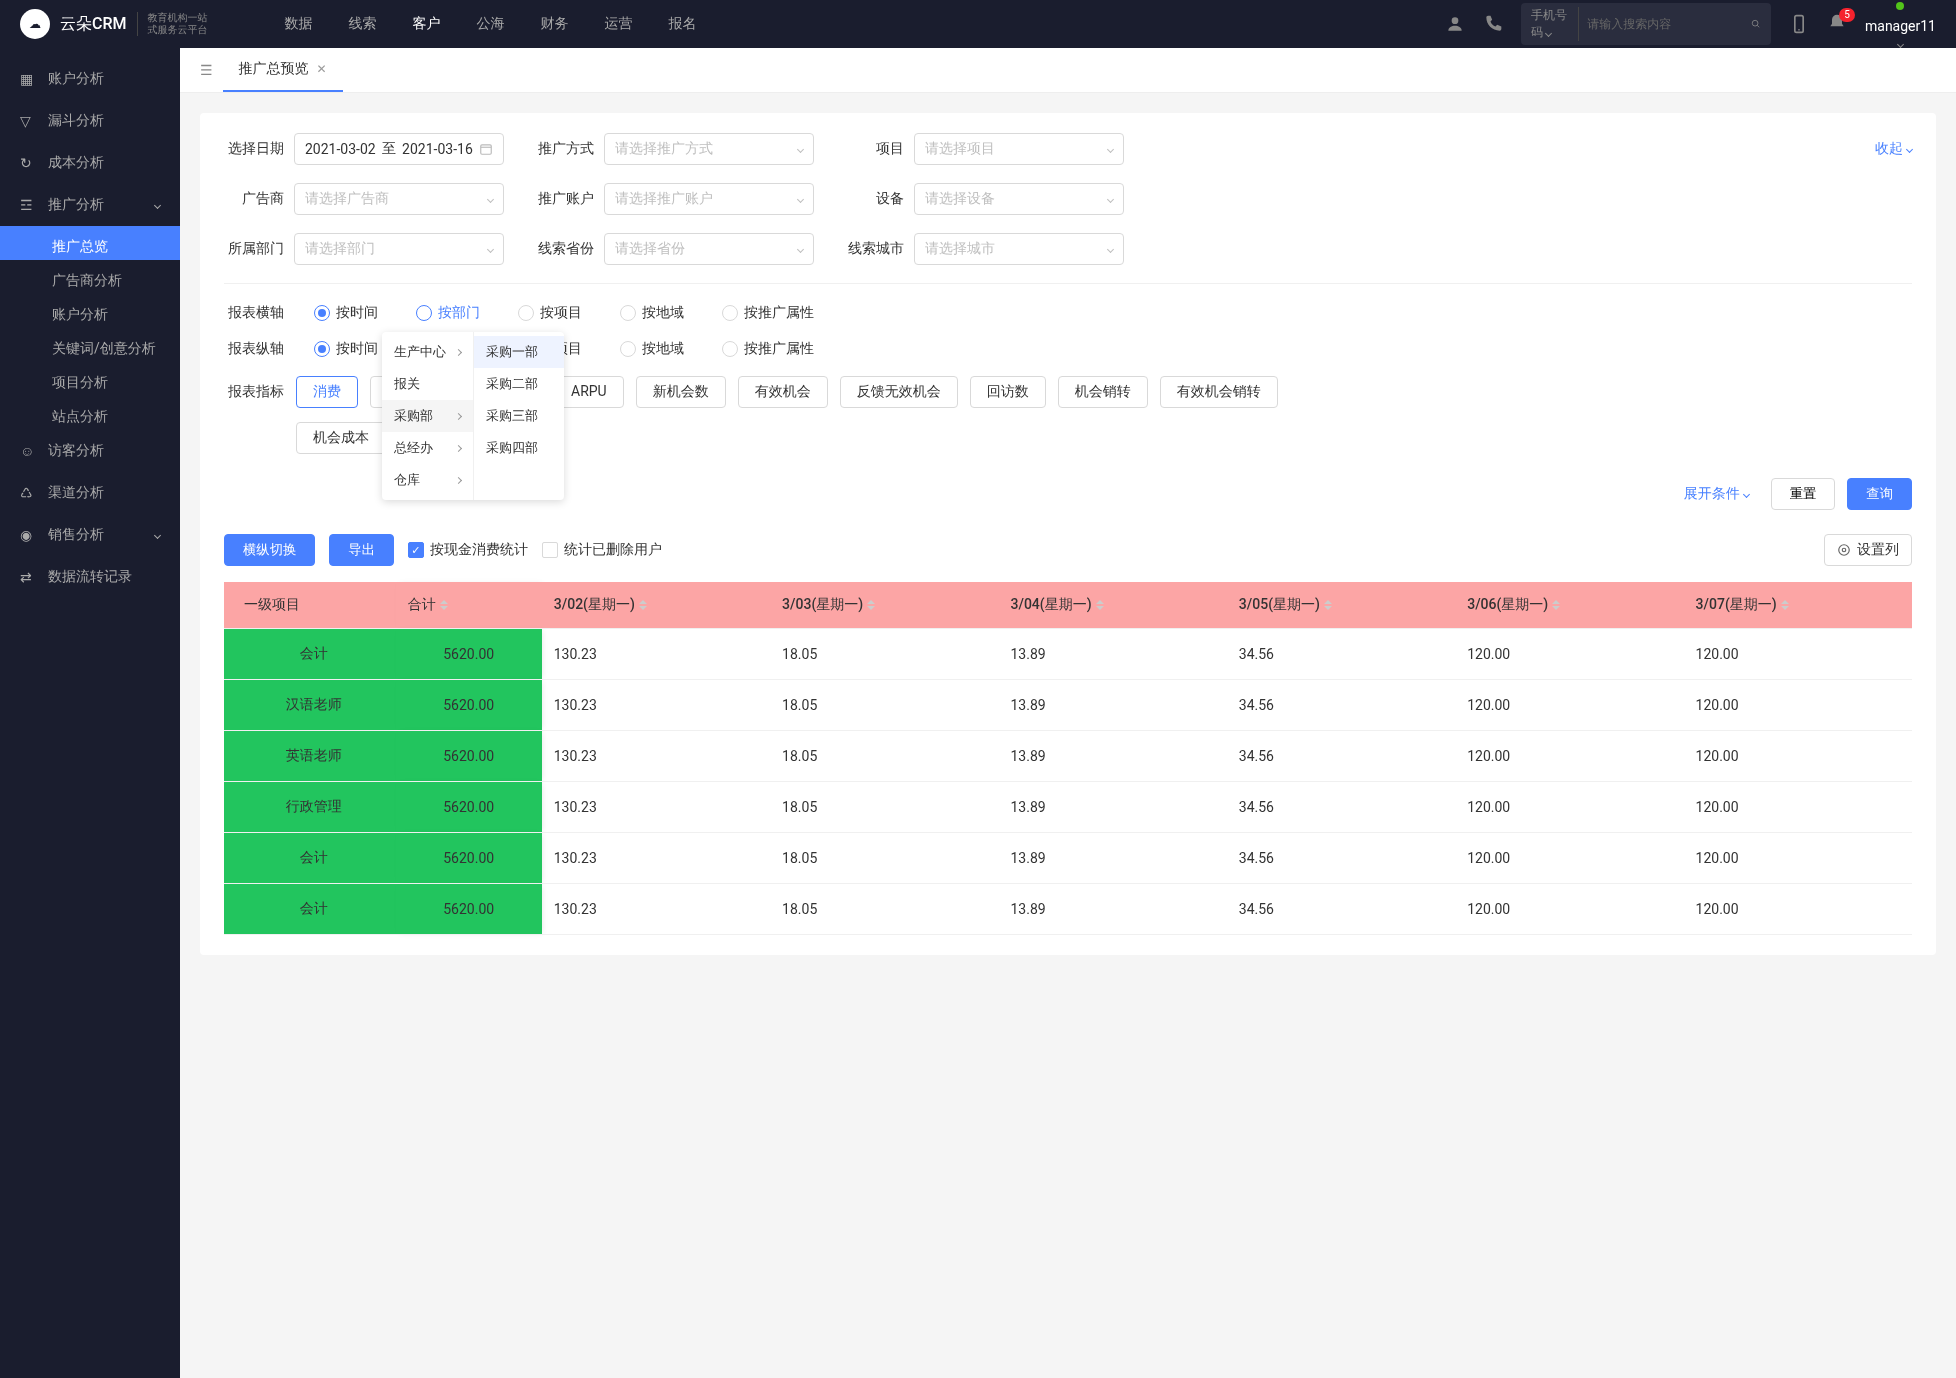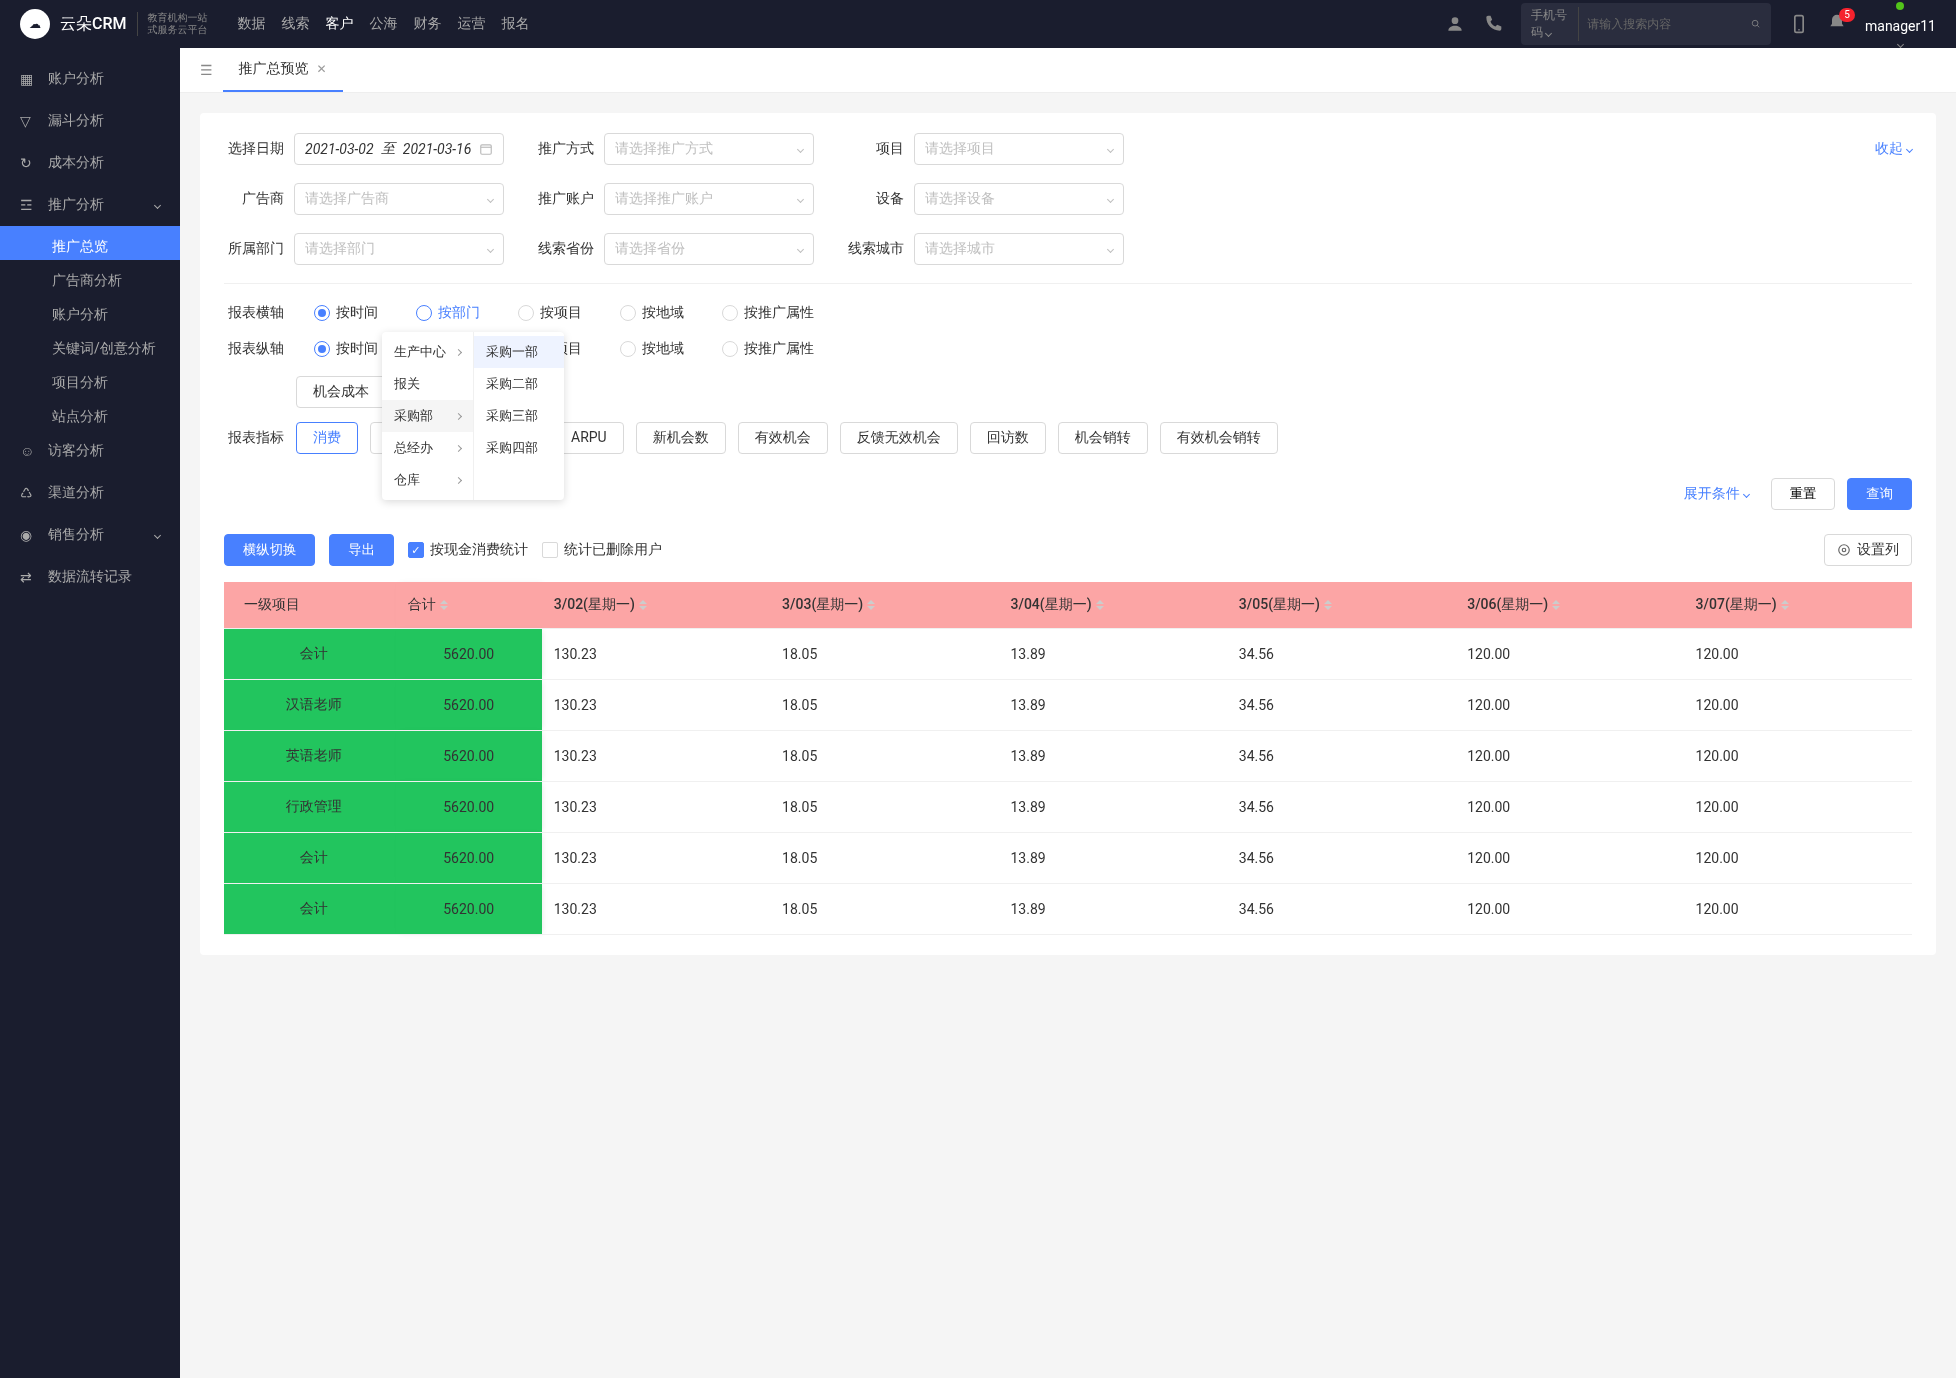--- a/index.html
+++ b/index.html
@@ -3,21 +3,21 @@
 <meta charset="utf-8">
 <style>
 * { margin: 0; padding: 0; box-sizing: border-box; font-family: -apple-system, BlinkMacSystemFont, "Segoe UI", Roboto, "Helvetica Neue", Arial, sans-serif; }
 body { background: #f5f5f5; color: #333; font-size: 14px; }
 
 .header { background: #1a1d2e; height: 48px; display: flex; align-items: center; padding: 0 20px; color: #fff; }
 .logo { display: flex; align-items: center; gap: 10px; margin-right: 30px; }
 .logo-icon { width: 30px; height: 30px; background: #fff; border-radius: 50%; display: flex; align-items: center; justify-content: center; color: #1a1d2e; font-size: 12px; }
 .logo-text { font-size: 16px; font-weight: 500; }
 .logo-sub { font-size: 10px; color: #888; border-left: 1px solid #444; padding-left: 10px; line-height: 1.2; }
-.nav { display: flex; gap: 16px; flex: 1; }
+.nav { display: flex; gap: 36px; flex: 1; margin-left: 47px; }
 .nav-item { color: #aaa; cursor: pointer; }
 .nav-item.active { color: #fff; }
 .header-right { display: flex; align-items: center; gap: 18px; }
 .search-box { display: flex; align-items: center; background: #2a2d3e; border-radius: 4px; padding: 4px 10px; width: 250px; }
 .search-type { color: #888; font-size: 12px; padding-right: 8px; border-right: 1px solid #444; }
 .search-input { background: transparent; border: none; color: #fff; padding: 2px 8px; flex: 1; outline: none; font-size: 12px; }
 .search-input::placeholder { color: #666; }
 .header-icon { width: 20px; height: 20px; cursor: pointer; fill: #888; }
 .badge { position: relative; }
 .badge-count { position: absolute; top: -5px; right: -8px; background: #f5222d; color: #fff; border-radius: 8px; font-size: 10px; padding: 0 5px; line-height: 14px; }
@@ -39,21 +39,21 @@
 .tab { padding: 12px 16px; display: flex; align-items: center; gap: 8px; border-bottom: 2px solid #4880ff; color: #333; }
 .tab-close { color: #999; cursor: pointer; font-size: 12px; }
 
 .content { padding: 20px; }
 .card { background: #fff; border-radius: 4px; padding: 20px 24px; }
 
 .filter-row { display: flex; gap: 30px; margin-bottom: 18px; align-items: center; position: relative; }
 .filter-group { display: flex; align-items: center; gap: 10px; }
 .filter-label { width: 60px; text-align: right; color: #333; }
 .filter-input { border: 1px solid #d9d9d9; border-radius: 4px; padding: 6px 10px; width: 210px; display: flex; align-items: center; justify-content: space-between; color: #bfbfbf; cursor: pointer; height: 32px; }
-.filter-input.has-value { color: #333; font-style: italic; }
+.filter-input.has-value { color: #333; }
 .collapse-link { margin-left: auto; color: #4880ff; cursor: pointer; display: flex; align-items: center; gap: 4px; }
 
 .radio-row { display: flex; align-items: center; gap: 30px; margin-bottom: 18px; }
 .radio-label { width: 60px; text-align: right; }
 .radio-options { display: flex; gap: 38px; }
 .radio-option { display: flex; align-items: center; gap: 6px; cursor: pointer; }
 .radio { width: 16px; height: 16px; border: 1px solid #d9d9d9; border-radius: 50%; display: flex; align-items: center; justify-content: center; }
 .radio.checked { border-color: #4880ff; }
 .radio.checked::after { content: ''; width: 8px; height: 8px; background: #4880ff; border-radius: 50%; }
 .radio.hover { border-color: #4880ff; }
@@ -351,40 +351,40 @@
                   <span class="radio"></span>
                   <span class="radio-text">按地域</span>
                 </div>
                 <div class="radio-option">
                   <span class="radio"></span>
                   <span class="radio-text">按推广属性</span>
                 </div>
               </div>
           </div>
           <div class="tag-row">
-            <span class="tag-label"></span>
-            <div style="display:flex;gap:12px;" id="metrics-row2">
-                <div class="tag">机会成本</div>
-                <div class="tag" style="min-width: 50px;"></div>
-              </div>
-          </div>
-          <div class="tag-row">
             <span class="tag-label">报表指标</span>
             <div style="display:flex;gap:12px;flex-wrap:wrap;" id="metrics-row1">
                 <div class="tag active">消费</div>
                 <div class="tag">流</div>
                 <div class="tag" style="min-width: 50px;"></div>
                 <div class="tag" style="min-width: 50px;"></div>
                 <div class="tag">ARPU</div>
                 <div class="tag">新机会数</div>
                 <div class="tag">有效机会</div>
                 <div class="tag">反馈无效机会</div>
                 <div class="tag">回访数</div>
                 <div class="tag">机会销转</div>
                 <div class="tag">有效机会销转</div>
+              </div>
+          </div>
+          <div class="tag-row">
+            <span class="tag-label"></span>
+            <div style="display:flex;gap:12px;" id="metrics-row2">
+                <div class="tag">机会成本</div>
+                <div class="tag" style="min-width: 50px;"></div>
               </div>
           </div>
 
           <div class="dropdown" style="left:158px;top:28px;">
             <div class="dropdown-col" id="dd-col1">
                 <div class="dropdown-item">
                   <span>生产中心</span>
                   <span class="chevron right" style="padding:2px;color:#999;"></span>
                 </div>
                 <div class="dropdown-item">

